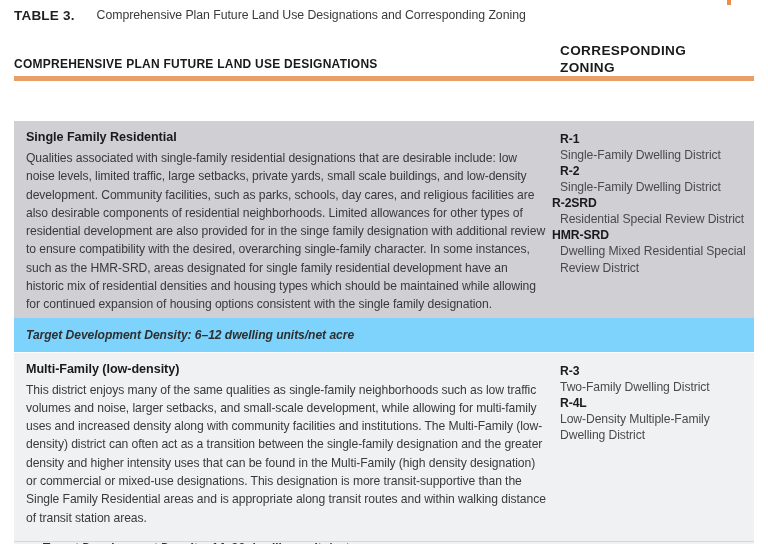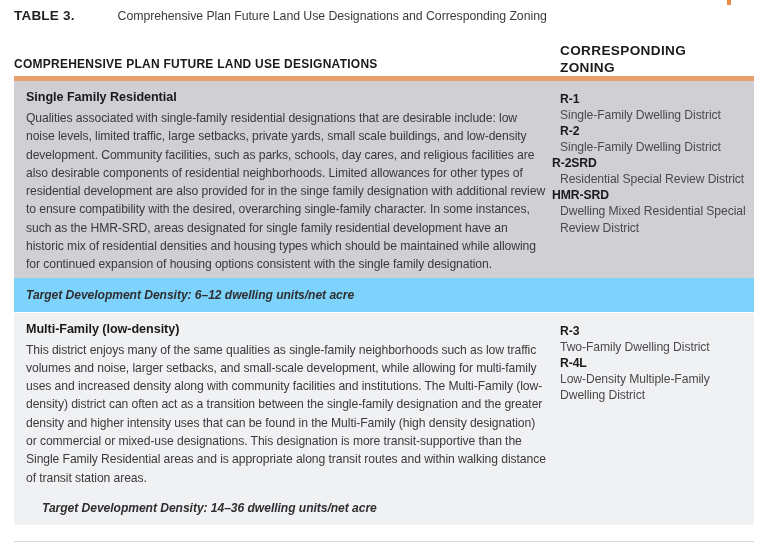--- a/index.html
+++ b/index.html
@@ -25,23 +25,22 @@
     height: 5px;
     background: #ed8b4b;
   }
 
   
   .caption {
     position: absolute;
     left: 14px;
     top: 8px;
     display: flex;
-    align-items: flex-end;
+    align-items: flex-start;
     white-space: nowrap;
-    gap: 21px;
   }
   .caption-label {
     font-weight: bold;
     font-size: 13.5px;
     letter-spacing: 0.2px;
     color: #231f20;
   }
   .caption-text {
     margin-left: 22px;
     font-size: 12.3px;
@@ -198,21 +197,21 @@
 
 <div class="col-head-right">
   <div>CORRESPONDING</div>
   <div>ZONING</div>
 </div>
 
 <div class="orange-rule" style="background: rgb(232, 160, 106);"></div>
 
 <div class="table-body">
 
-  <div class="row row-shade-dark" style="background: rgb(207, 207, 212);">
+  <div class="row row-shade-dark" style="background: rgb(207, 207, 212); margin-top: 40px;">
     <div class="cell-left">
       <div class="designation-title">Single Family Residential</div>
       <p class="designation-body">Qualities associated with single-family residential designations that are desirable include: low noise levels, limited traffic, large setbacks, private yards, small scale buildings, and low-density development. Community facilities, such as parks, schools, day cares, and religious facilities are also desirable components of residential neighborhoods. Limited allowances for other types of residential development are also provided for in the singe family designation with additional review to ensure compatibility with the desired, overarching single-family character. In some instances, such as the HMR-SRD, areas designated for single family residential development have an historic mix of residential densities and housing types which should be maintained while allowing for continued expansion of housing options consistent with the single family designation.</p>
     </div>
     <div class="cell-right">
       <div class="zoning-list">
         <div class="zoning-item">
           <span class="zoning-code">R-1</span>
           <span class="zoning-name">Single-Family Dwelling District</span>
         </div>

